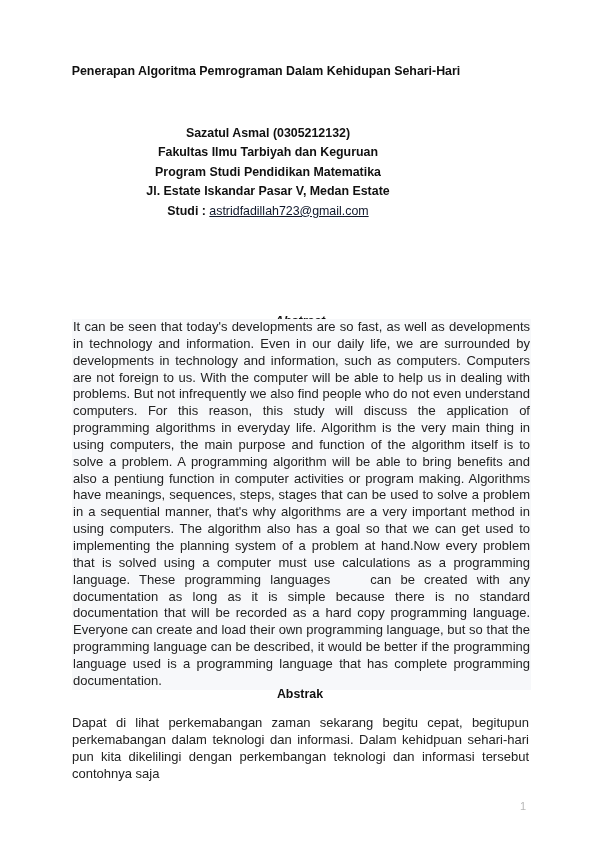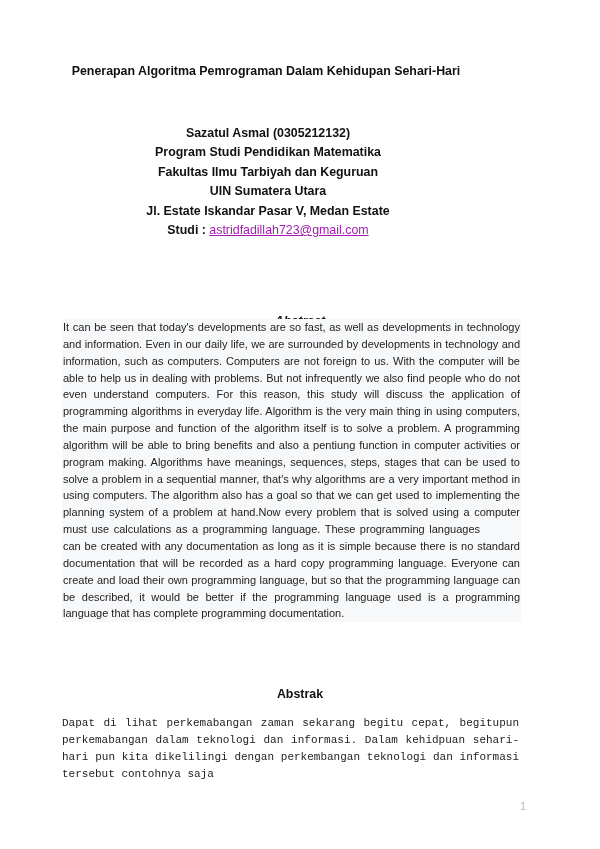--- a/index.html
+++ b/index.html
@@ -3,42 +3,41 @@
   <meta charset="utf-8">
   <style>
     html, body { margin: 0; padding: 0; background: #ffffff; }
     body { width: 600px; height: 849px; position: relative; overflow: hidden;
            font-family: "Liberation Sans", sans-serif; color: #1a1a1a; }
     .title { position: absolute; top: 64px; left: 0; width: 532px; text-align: center;
              font-weight: bold; font-size: 12.4px; color: #111; }
     .authors { position: absolute; top: 124px; left: 0; width: 536px; text-align: center;
                font-weight: bold; font-size: 12.4px; line-height: 19.4px; color: #111; }
     .authors .line { display: block; }
-    .email-link { color: #a21caf; text-decoration: underline; font-weight: normal; }
+    .email-link { color: #0f172a; text-decoration: underline; font-weight: normal; }
     .heading { position: absolute; left: 0; width: 600px; text-align: center;
                font-weight: bold; font-size: 12.4px; color: #111; }
     .h-abstract { top: 286px; font-style: italic; margin-top: 28px; }
     .h-abstrak { top: 687px; }
-    .para { position: absolute; left: 62px; width: 457px; font-size: 11px;
+    .para { position: absolute; left: 72px; width: 457px; font-size: 13px;
             line-height: 16.85px; text-align: justify; color: #222; }
     .p-abstract { top: 319px; background: #f7f8fa; padding: 0 1px; }
-    .p-abstrak { top: 715px; font-family: Liberation Mono, monospace; }
+    .p-abstrak { top: 715px; }
     .gap { display: inline-block; width: 40px; }
     .page-num { position: absolute; top: 800px; left: 520px; font-size: 11px; color: #b8b8b8; }
   </style>
 </head>
 <body>
 
 <div class="title">Penerapan Algoritma Pemrograman Dalam Kehidupan Sehari-Hari</div>
 
 <div class="authors">
   <span class="line">Sazatul Asmal (0305212132)</span>
+  <span class="line">Fakultas Ilmu Tarbiyah dan Keguruan</span>
   <span class="line">Program Studi Pendidikan Matematika</span>
-  <span class="line">Fakultas Ilmu Tarbiyah dan Keguruan</span>
-  <span class="line">UIN Sumatera Utara</span>
   <span class="line">Jl. Estate Iskandar Pasar V, Medan Estate</span>
   <span class="line"><span>Studi : </span><span class="email-link">astridfadillah723@gmail.com</span></span>
 </div>
 
 <div class="heading h-abstract">Abstract</div>
 
 <div class="para p-abstract"><span>It can be seen that today's developments are so fast, as well as developments in technology and information. Even in our daily life, we are surrounded by developments in technology and information, such as computers. Computers are not foreign to us. With the computer will be able to help us in dealing with problems. But not infrequently we also find people who do not even understand computers. For this reason, this study will discuss the application of programming algorithms in everyday life. Algorithm is the very main thing in using computers, the main purpose and function of the algorithm itself is to solve a problem. A programming algorithm will be able to bring benefits and also a pentiung function in computer activities or program making. Algorithms have meanings, sequences, steps, stages that can be used to solve a problem in a sequential manner, that's why algorithms are a very important method in using computers. The algorithm also has a goal so that we can get used to implementing the planning system of a problem at hand.Now every problem that is solved using a computer must use calculations as a programming language. These programming languages</span><span class="gap"></span><span>can be created with any documentation as long as it is simple because there is no standard documentation that will be recorded as a hard copy programming language. Everyone can create and load their own programming language, but so that the programming language can be described, it would be better if the programming language used is a programming language that has complete programming documentation.</span></div>
 
 <div class="heading h-abstrak">Abstrak</div>
 

